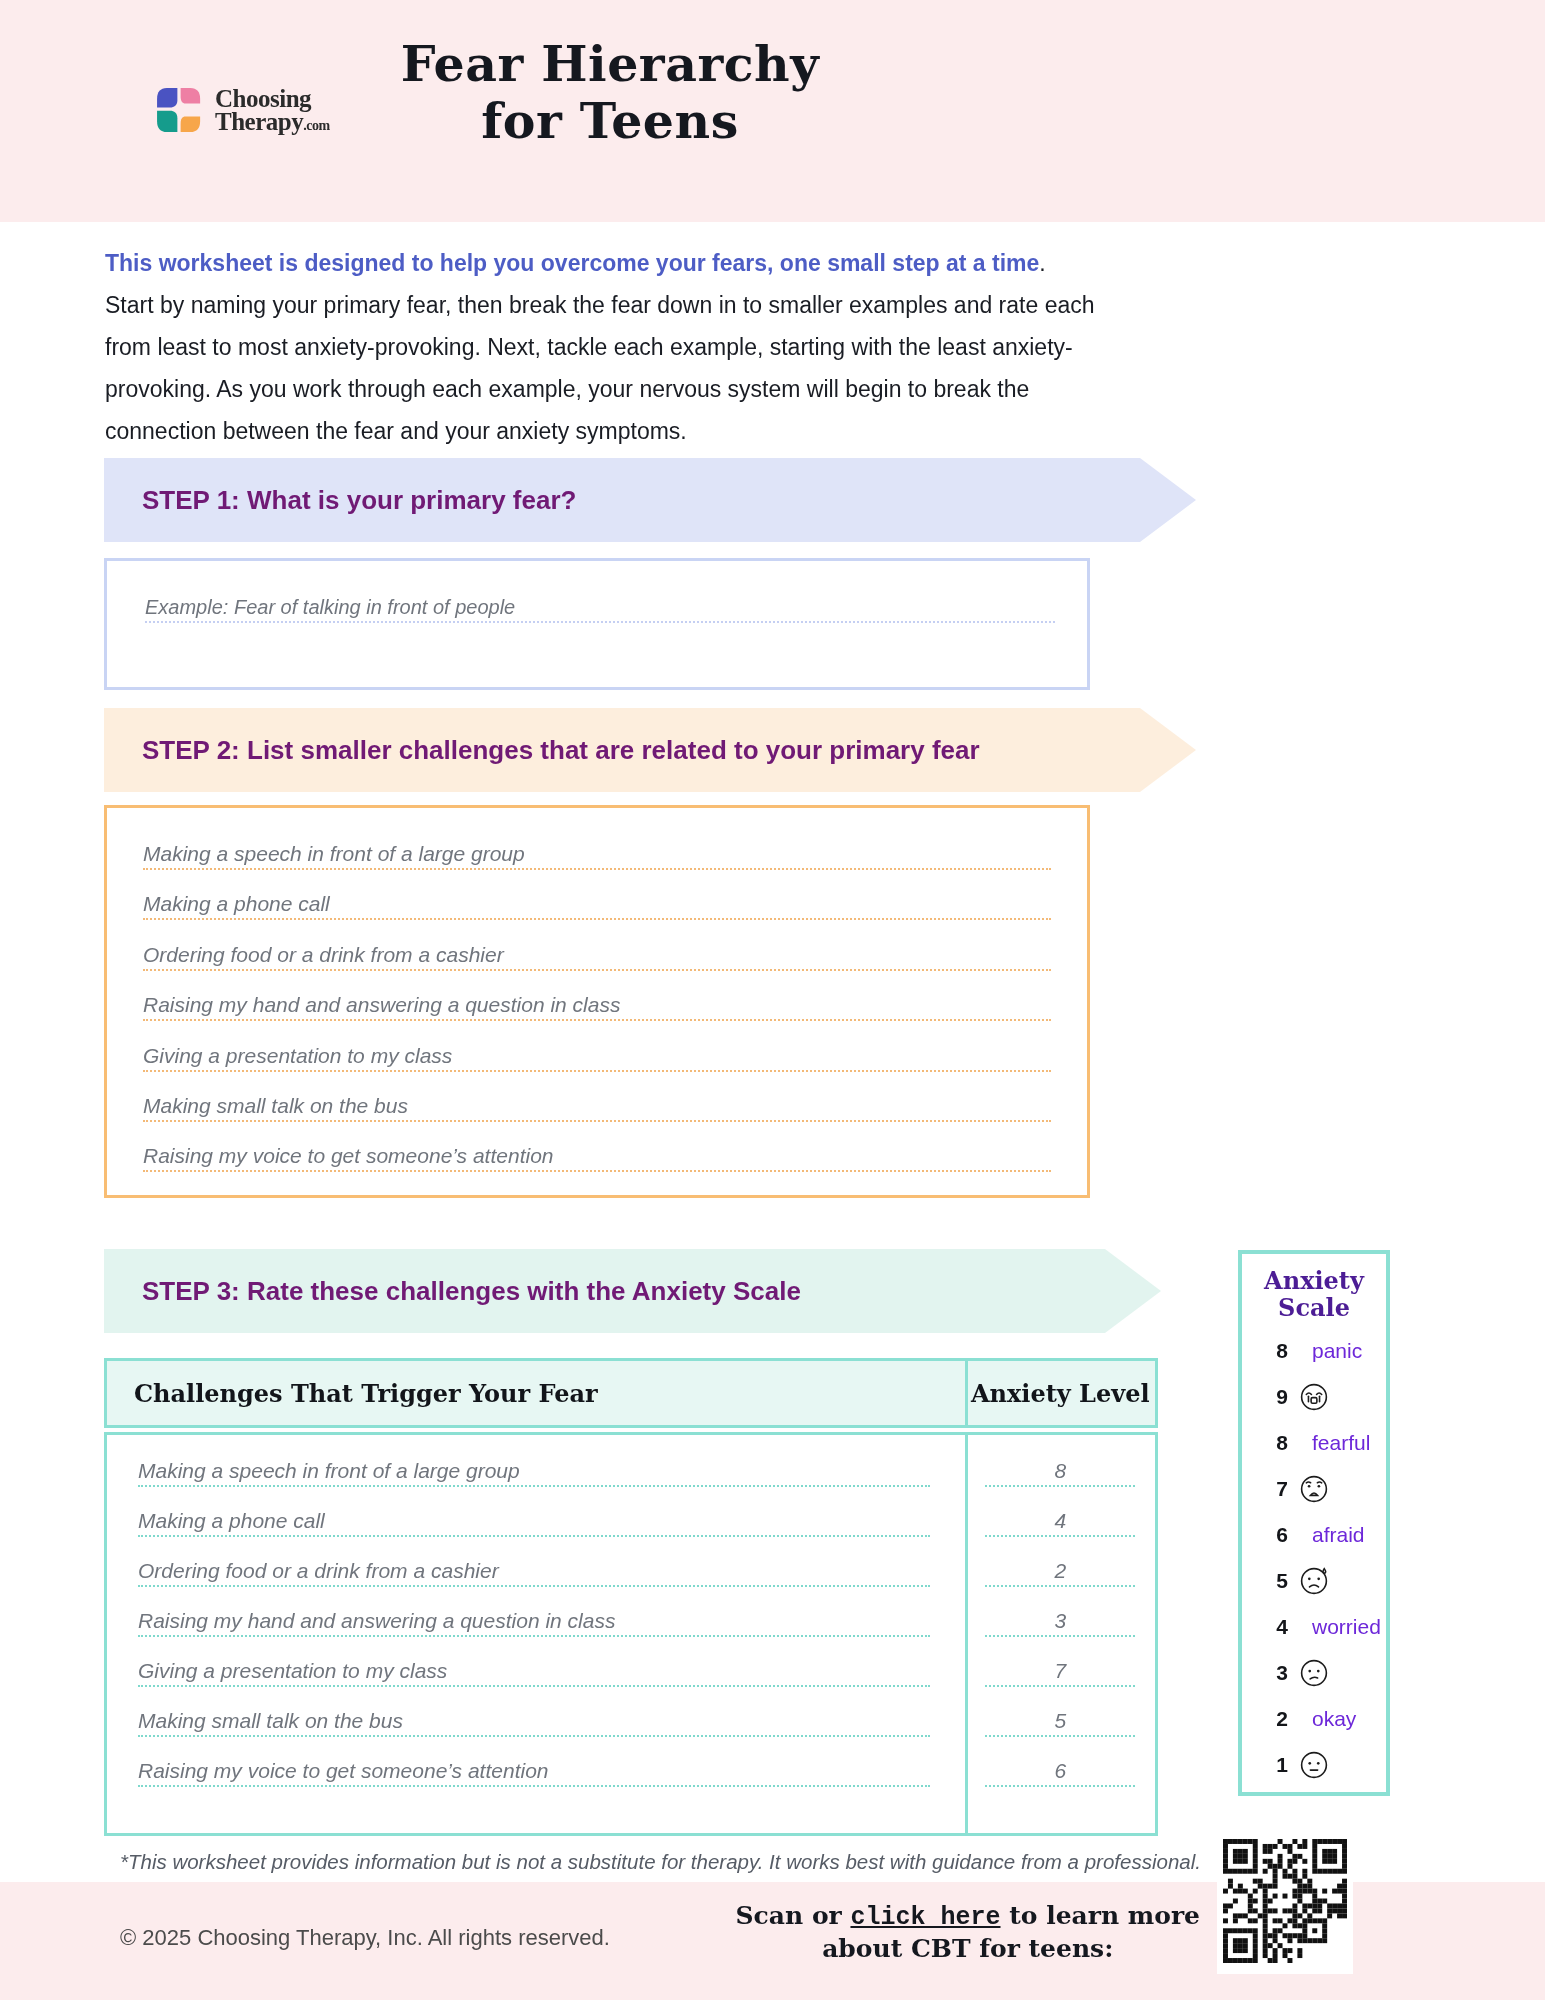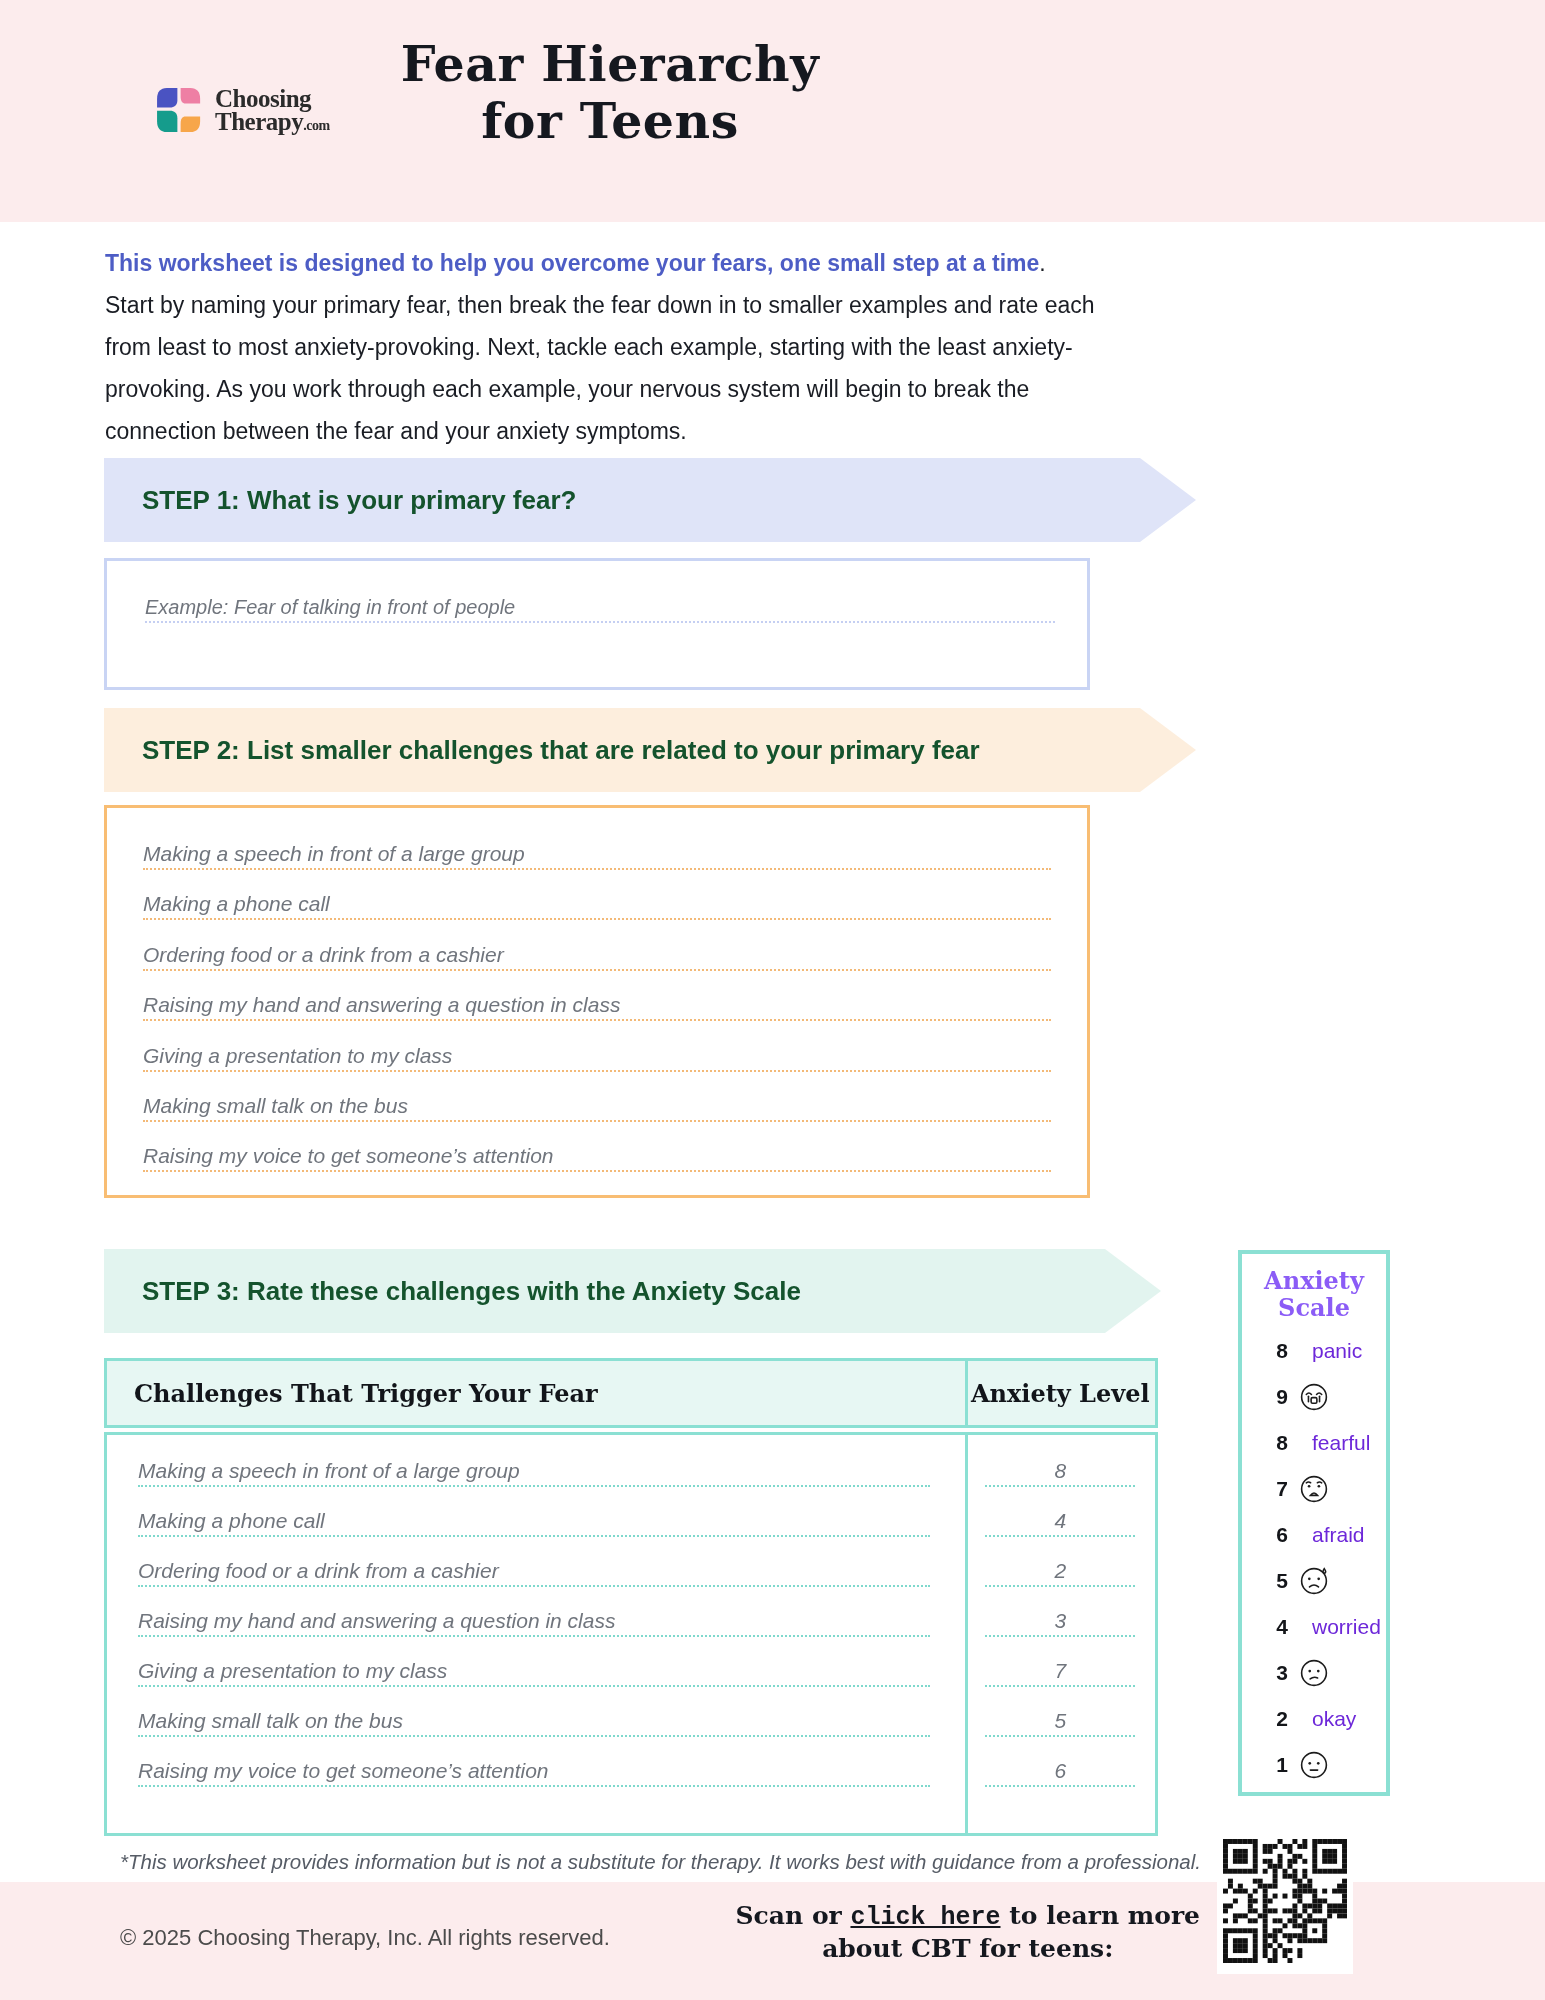--- a/index.html
+++ b/index.html
@@ -20,21 +20,21 @@
               font-size:49px;line-height:57px;letter-spacing:0.5px;}
 
   
   .intro{position:absolute;left:105px;top:242px;width:995px;margin:0;
          font-size:23px;line-height:42px;color:#1a1d24;}
   .intro-hl{color:#4d5dc5;font-weight:700;}
 
   
   .banner{position:absolute;left:104px;height:84px;display:flex;align-items:center;
           padding-left:38px;box-sizing:border-box;
-          font-weight:700;font-size:26px;color:#14532d;
+          font-weight:700;font-size:26px;color:#701a75;
           clip-path:polygon(0 0,calc(100% - 56px) 0,100% 50%,calc(100% - 56px) 100%,0 100%);}
   .banner1{top:458px;width:1092px;background:#dfe4f8;}
   .banner2{top:708px;width:1092px;background:#fdeedd;}
   .banner3{top:1249px;width:1057px;background:#e2f4ef;}
 
   
   .abox{position:absolute;left:104px;width:986px;box-sizing:border-box;background:#ffffff;}
   .box1{top:558px;height:132px;border:3px solid #c9d4f4;padding:0 32px 0 38px;}
   .box2{top:805px;height:393px;border:3px solid #f8bd73;padding:0 36px;}
 
@@ -60,21 +60,21 @@
   .trow:first-child{height:52px;}
   .tc1{width:858px;box-sizing:border-box;padding:0 33px 0 31px;display:flex;align-items:flex-end;}
   .tc1 .fill{flex:1;border-bottom:2px dotted #7fd9cd;padding-bottom:2px;}
   .tc2{width:190px;margin-left:3px;display:flex;align-items:flex-end;justify-content:center;}
   .tc2 .fill{width:150px;text-align:center;border-bottom:2px dotted #7fd9cd;padding-bottom:2px;}
 
   
   .scale{position:absolute;left:1238px;top:1250px;width:152px;height:546px;box-sizing:border-box;
          border:4px solid #8be0d3;background:#ffffff;padding-top:13px;}
   .scale-title{font-family:"DejaVu Serif",serif;font-weight:700;font-size:24px;line-height:27px;
-               text-align:center;color:#8b5cf6;}
+               text-align:center;color:#4c1d95;}
   .srows{margin-top:7px;}
   .srow{height:46px;display:flex;align-items:center;padding-left:16px;}
   .snum{width:30px;text-align:right;font-weight:700;font-size:21px;color:#14161a;}
   .slab{margin-left:24px;font-size:21px;color:#6d28d9;}
   .sicon{margin-left:10px;display:flex;align-items:center;}
 
   
   .disclaimer{position:absolute;left:120px;top:1850px;margin:0;font-style:italic;
               font-size:20.5px;color:#565c66;}
   .copyright{position:absolute;left:120px;top:1925px;margin:0;font-size:22px;color:#4b4b4b;}

